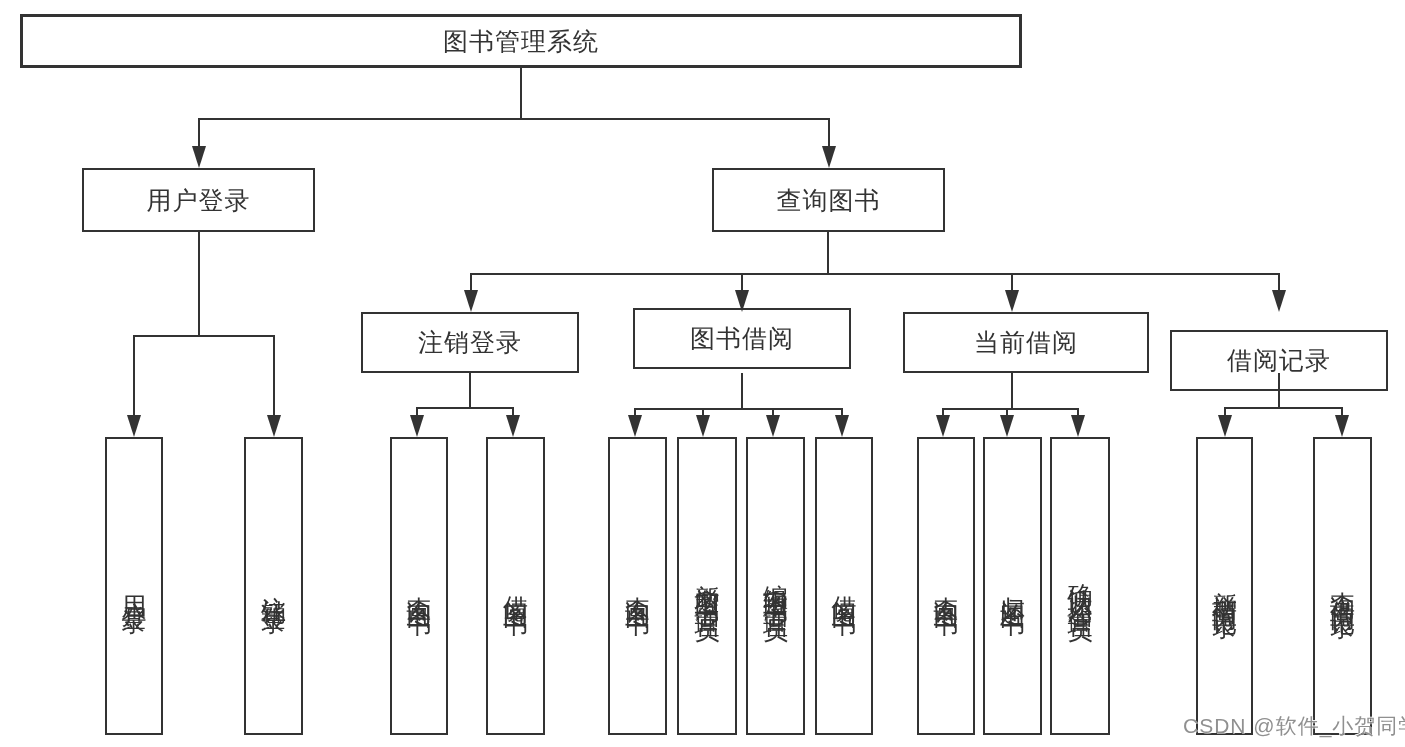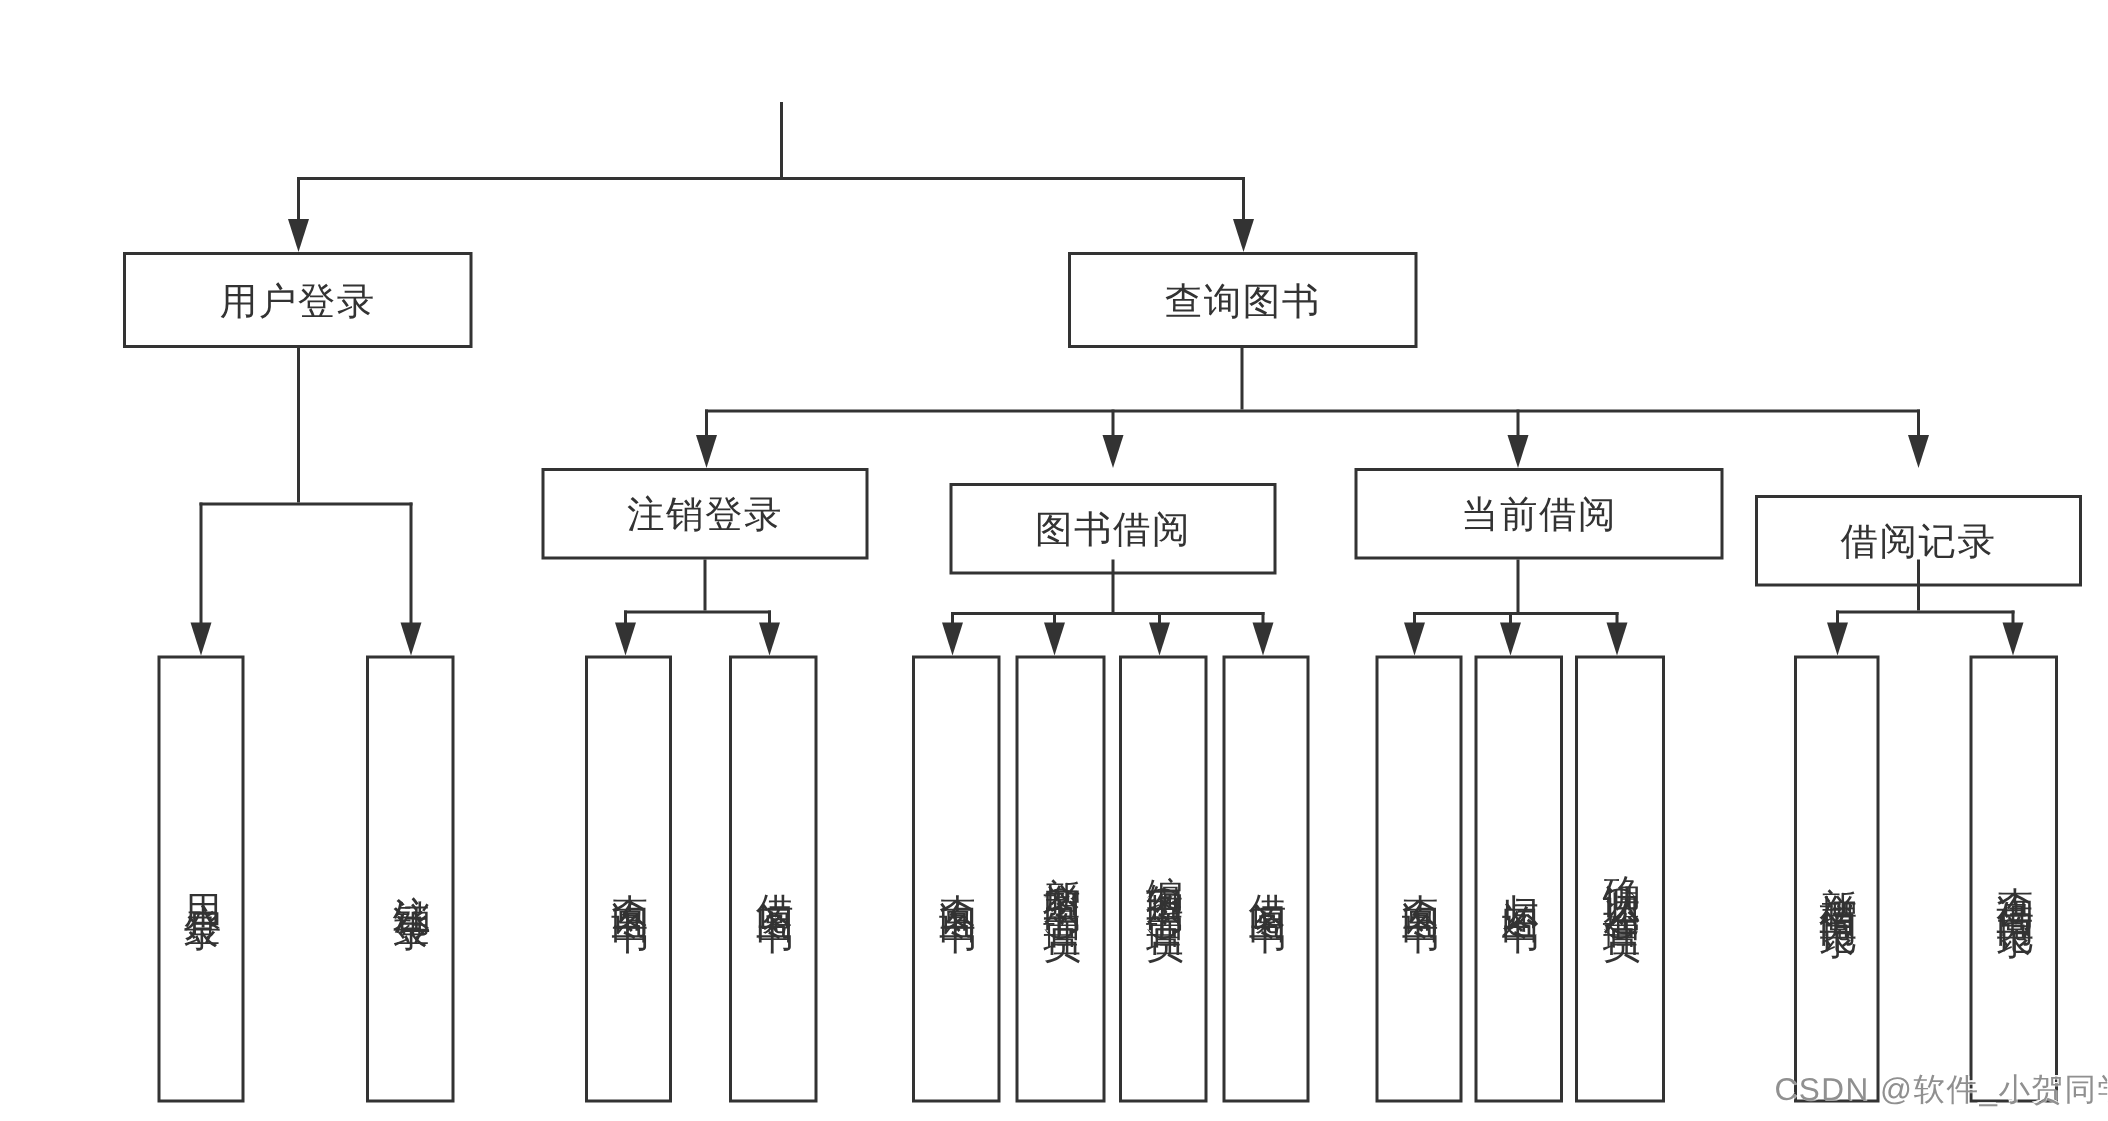--- a/index.html
+++ b/index.html
@@ -59,28 +59,29 @@
     letter-spacing:1px;
     z-index:10;
     white-space:nowrap;
   }
 </style>
 </head>
 <body>
 
 <div id="canvas">
 
+  <div class="node root" style="left:20px;top:14px;width:1002px;height:54px;">图书管理系统</div>
 
   <div class="node" style="left:82px;top:168px;width:233px;height:64px;">用户登录</div>
 
   <div class="node" style="left:712px;top:168px;width:233px;height:64px;">查询图书</div>
 
   <div class="node" style="left:361px;top:312px;width:218px;height:61px;">注销登录</div>
 
-  <div class="node" style="left:633px;top:322px;width:218px;height:61px;">图书借阅</div>
+  <div class="node" style="left:633px;top:308px;width:218px;height:61px;">图书借阅</div>
 
   <div class="node" style="left:903px;top:312px;width:246px;height:61px;">当前借阅</div>
 
   <div class="node" style="left:1170px;top:330px;width:218px;height:61px;">借阅记录</div>
 
   <div class="vbox" style="left:105px;top:437px;width:58px;height:298px;">
     <span>用户登录</span>
   </div>
   <div class="vbox" style="left:244px;top:437px;width:59px;height:298px;">
     <span>注销登录</span>

